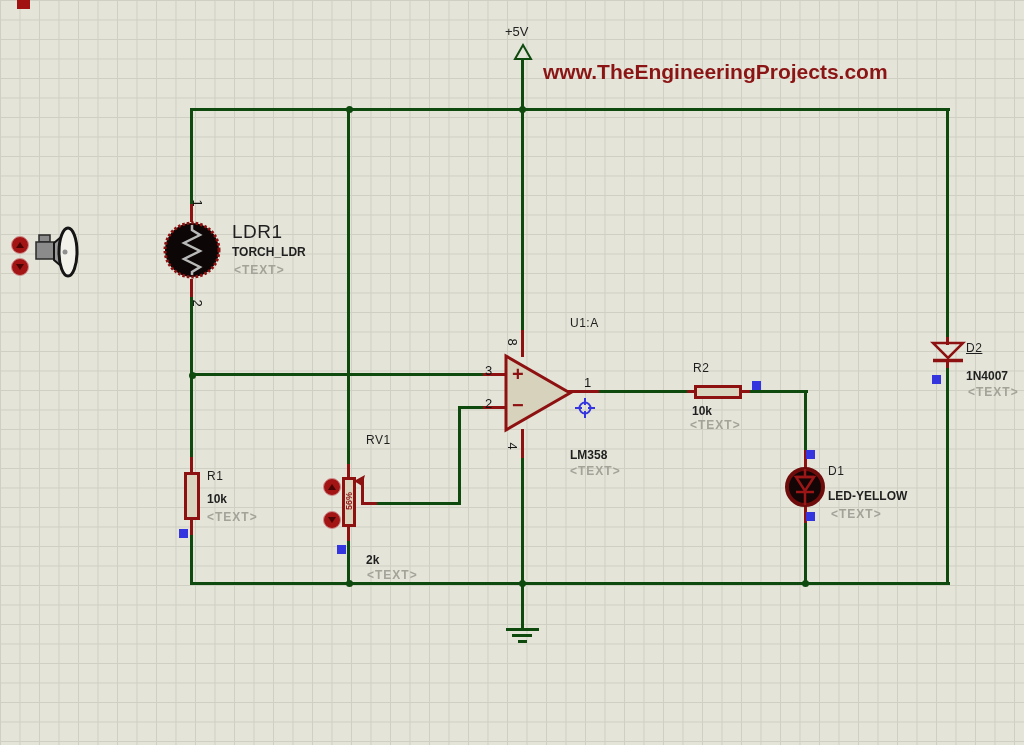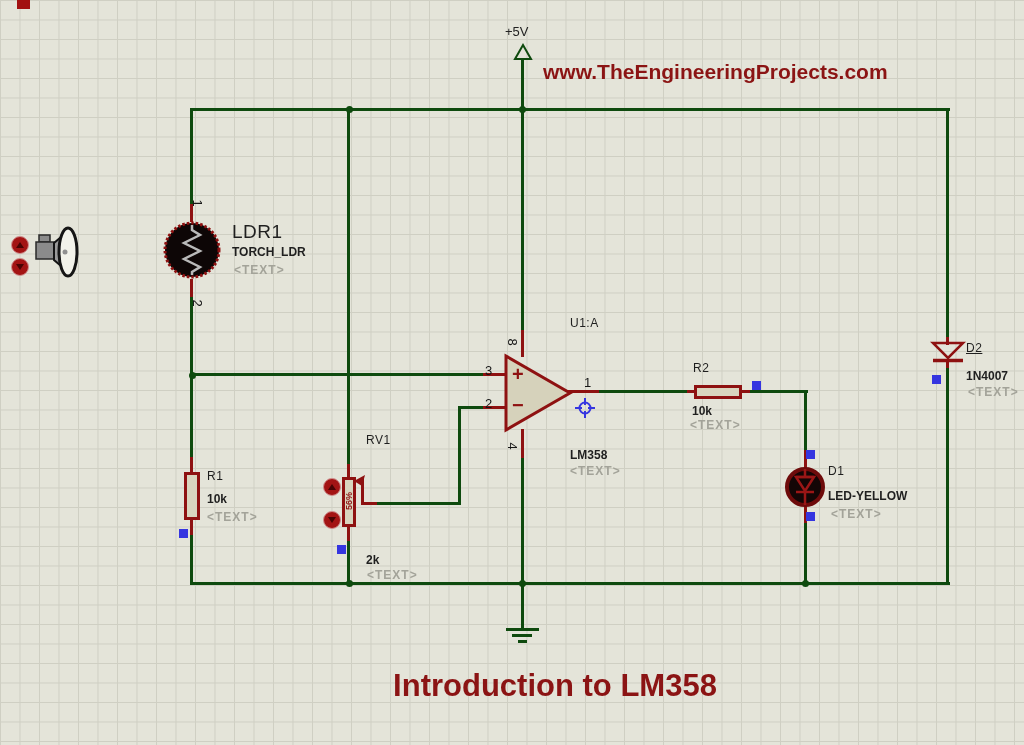--- a/index.html
+++ b/index.html
@@ -183,15 +183,14 @@
 
   <svg style="left:929px;top:336px;" width="38" height="32" viewBox="0 0 38 32">
     <polygon points="4,7 34,7 19,22" style="fill:none;stroke:var(--red);stroke-width:2.5"></polygon>
     <line x1="4" y1="24.5" x2="34" y2="24.5" style="stroke:var(--red);stroke-width:3.5"></line>
   </svg>
   <span class="lbl" style="left:966px;top:341px;text-decoration:underline;">D2</span>
   <span class="val" style="left:966px;top:369px;text-align:center;">1N4007</span>
   <span class="tgray" style="left:968px;top:385px;">&lt;TEXT&gt;</span>
 
   <div class="wm">www.TheEngineeringProjects.com</div>
-  <div class="caption">Introduction to LM358</div>
 
 </div>
 
 </body></html>

